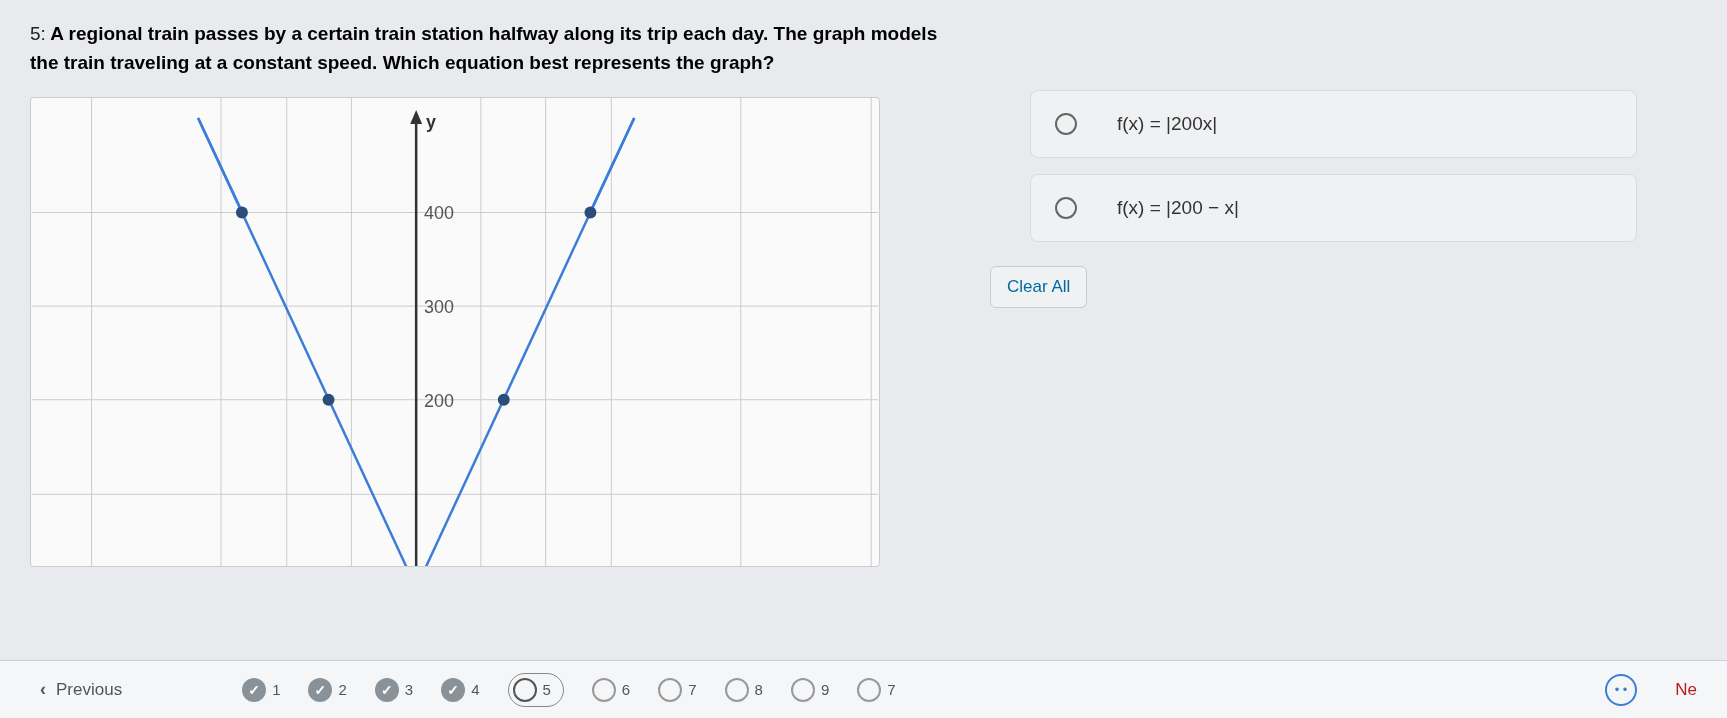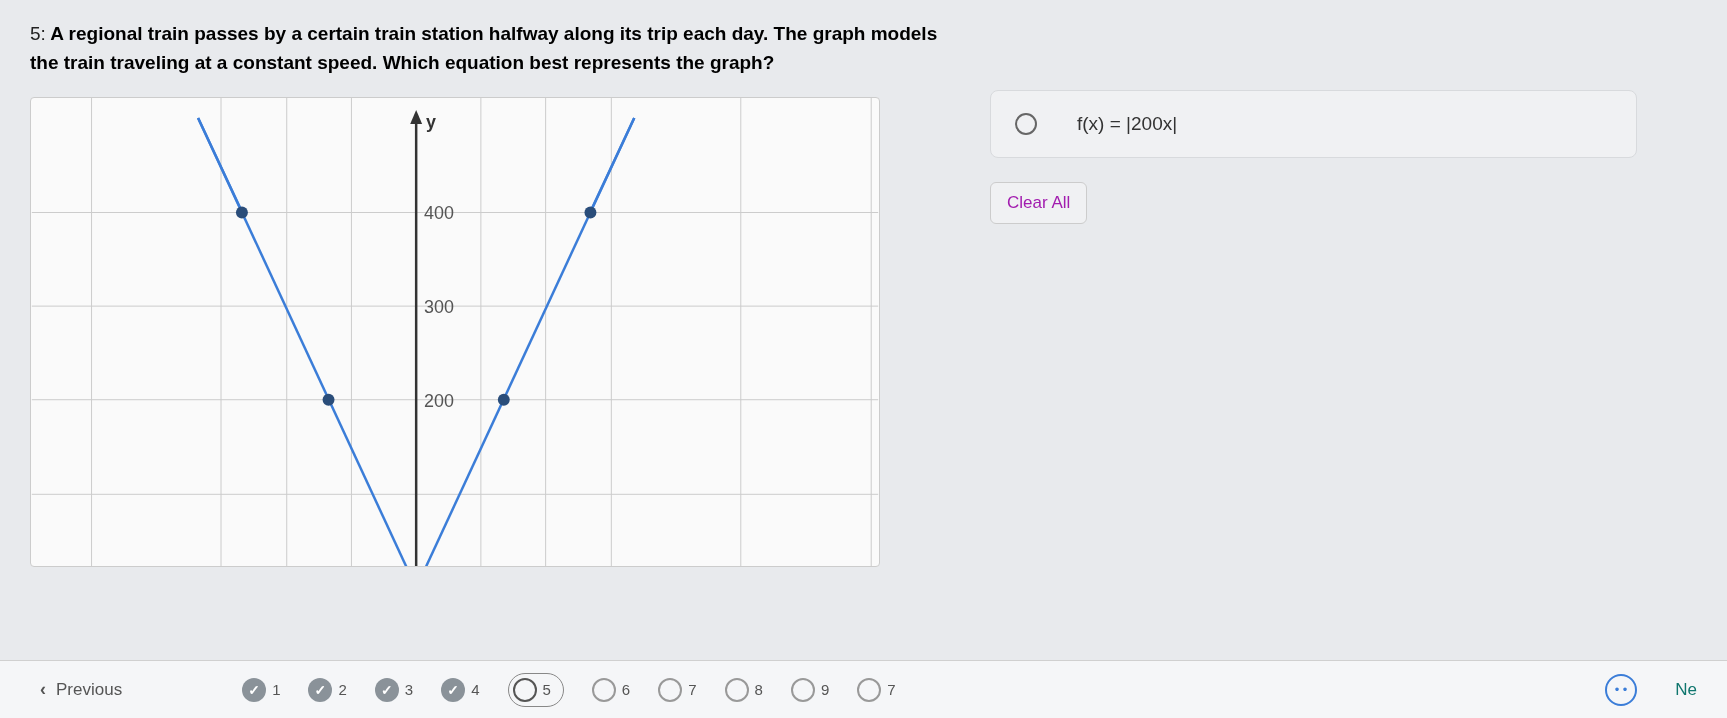--- a/index.html
+++ b/index.html
@@ -60,40 +60,41 @@
     }
     .answer-option {
       display: flex;
       align-items: center;
       padding: 22px 24px;
       background: #f0f1f3;
       border: 1px solid #d8dadd;
       border-radius: 8px;
       margin-bottom: 16px;
       cursor: pointer;
+      margin-left: 40px;
     }
     .radio-circle {
       width: 22px;
       height: 22px;
       border: 2.5px solid #666;
       border-radius: 50%;
       margin-right: 40px;
       flex-shrink: 0;
     }
     .answer-text {
       font-size: 19px;
       color: #333;
     }
     .clear-all-btn {
       background: #f0f1f3;
       border: 1px solid #ccc;
       border-radius: 6px;
       padding: 10px 16px;
       font-size: 17px;
-      color: #a21caf;
+      color: #0369a1;
       cursor: pointer;
       margin-top: 8px;
     }
     .bottom-nav {
       position: absolute;
       bottom: 0;
       left: 0;
       right: 0;
       height: 58px;
       background: #f5f6f8;
@@ -153,21 +154,21 @@
       border-radius: 20px;
       padding: 4px 12px 4px 4px;
     }
     .check-mark {
       font-size: 14px;
       font-weight: bold;
     }
     .next-btn {
       position: absolute;
       right: 30px;
-      color: #0f766e;
+      color: #b91c1c;
       font-size: 17px;
       cursor: pointer;
     }
     .face-icon {
       position: absolute;
       right: 90px;
       width: 32px;
       height: 32px;
       border: 2px solid #3b7dd8;
       border-radius: 50%;
@@ -228,20 +229,24 @@
           <circle cx="561" cy="115" r="6" fill="#2a4d7a"></circle>
         </svg>
       </div>
     </div>
 
     <div class="answers-area">
       <div class="answer-option">
         <div class="radio-circle"></div>
         <span class="answer-text">f(x) = |200x|</span>
       </div>
+      <div class="answer-option">
+        <div class="radio-circle"></div>
+        <span class="answer-text">f(x) = |200 − x|</span>
+      </div>
       <button class="clear-all-btn">Clear All</button>
     </div>
   </div>
 </div>
 
 <div class="bottom-nav">
   <div class="prev-btn">
     <span class="chevron-left">‹</span>
     <span>Previous</span>
   </div>

